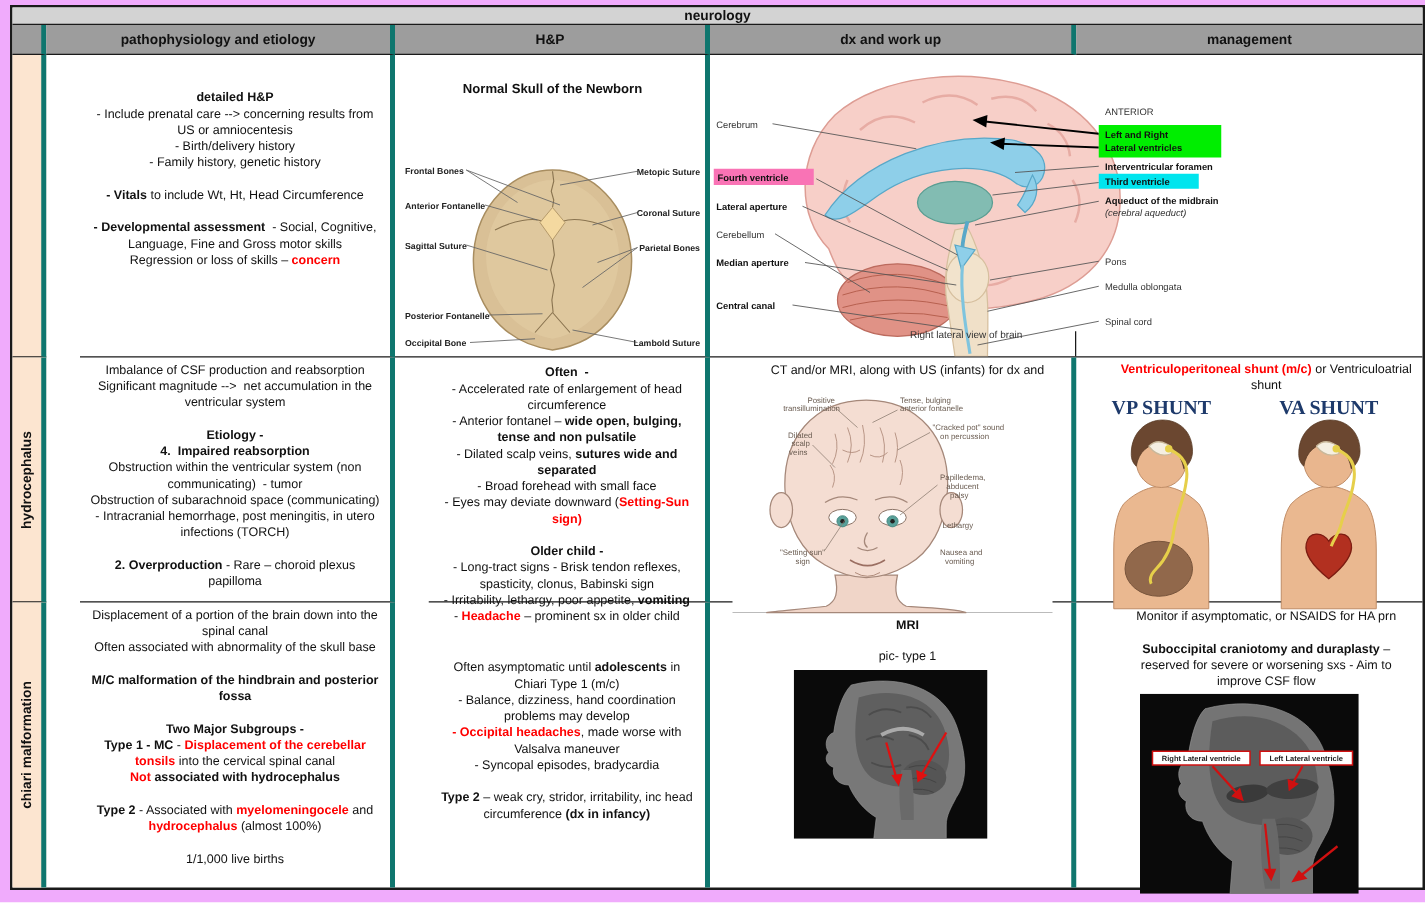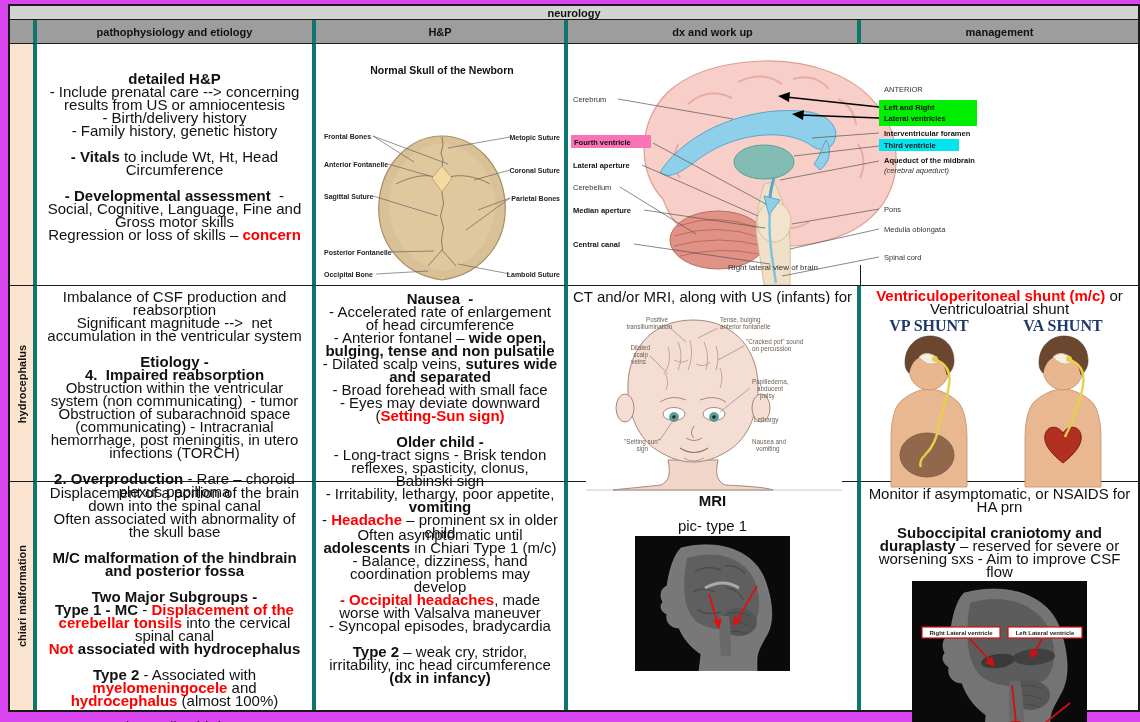--- a/index.html
+++ b/index.html
@@ -1,32 +1,32 @@
 <!DOCTYPE html>
 <html><head>
 <meta charset="utf-8">
 <style>
   html,body{margin:0;padding:0;background:#fff;}
-  .sheet{position:relative;width:1140px;height:722px;background:#d946ef;overflow:hidden;
+  .sheet{position:relative;width:1140px;height:722px;background:#f0abfc;overflow:hidden;
          font-family:"Liberation Sans",sans-serif;color:#111;}
   .tbl{position:absolute;left:8px;top:4px;border:2px solid #1a1a1a;
        display:grid;grid-template-columns:27px 279px 252px 293px 277px;
        grid-template-rows:14px 24px 242px 196px 228px;background:#fff;}
   .cell{border-right:4px solid #0f766e;border-bottom:1px solid #1a1a1a;position:relative;
         box-sizing:border-box;overflow:visible;}
   .cell.lastcol{border-right:none;}
   .cell.lastrow{border-bottom:none;}
   .titlebar{grid-column:1/6;grid-row:1;background:#d3d3d3;display:flex;align-items:center;
             justify-content:center;font-weight:bold;font-size:11px;}
   .hd{background:#9d9d9d;display:flex;align-items:center;justify-content:center;
       font-weight:bold;font-size:11px;}
   .rowlab{background:#fce5d0;}
   .vlab{position:absolute;left:50%;top:50%;transform:translate(-50%,-50%) rotate(-90deg);
         white-space:nowrap;font-weight:bold;font-size:11px;color:#111;}
-  .txt{padding:4px 6px;font-size:15px;line-height:13px;text-align:center;}
+  .txt{padding:4px 6px;font-size:10px;line-height:13px;text-align:center;margin-left:27px;}
   .rl{min-height:13px;white-space:pre-wrap;}
   .rl.blank{height:13px;}
   .b{font-weight:bold;}
   .r{color:#ff0000;}
   .i{font-style:italic;}
   .pad-top-lg{padding-top:28px;}
   .pad-top-xl{padding-top:46px;}
   svg{display:block;}
   .fig-center{display:flex;justify-content:center;}
   .overlay-divider{position:absolute;right:0;bottom:0;width:1px;height:20px;background:#1a1a1a;}
@@ -202,21 +202,21 @@
           <div class="rl"><span class="b">4.  Impaired reabsorption</span></div>
           <div class="rl"><span>Obstruction within the ventricular system (non communicating)  - tumor</span></div>
           <div class="rl"><span>Obstruction of subarachnoid space (communicating) - Intracranial hemorrhage, post meningitis, in utero infections (TORCH)</span></div>
           <div class="rl blank"></div>
           <div class="rl"><span class="b">2. Overproduction</span><span> - Rare – choroid plexus papilloma</span></div>
         </div>
     </div>
 
     <div class="cell txt" style="grid-column:3;grid-row:4;padding-top:6px;">
       <div>
-          <div class="rl"><span class="b">Nausea  -</span></div>
+          <div class="rl"><span class="b">Often  -</span></div>
           <div class="rl"><span>- Accelerated rate of enlargement of head circumference</span></div>
           <div class="rl"><span>- Anterior fontanel – </span><span class="b">wide open, bulging, tense and non pulsatile</span></div>
           <div class="rl"><span>- Dilated scalp veins, </span><span class="b">sutures wide and separated</span></div>
           <div class="rl"><span>- Broad forehead with small face</span></div>
           <div class="rl"><span>- Eyes may deviate downward (</span><span class="b r">Setting-Sun sign)</span></div>
           <div class="rl blank"></div>
           <div class="rl"><span class="b">Older child -</span></div>
           <div class="rl"><span>- Long-tract signs - Brisk tendon reflexes, spasticity, clonus, Babinski sign</span></div>
           <div class="rl"><span>- Irritability, lethargy, poor appetite, </span><span class="b">vomiting</span></div>
           <div class="rl"><span>- </span><span class="b r">Headache</span><span> – prominent sx in older child</span></div>

